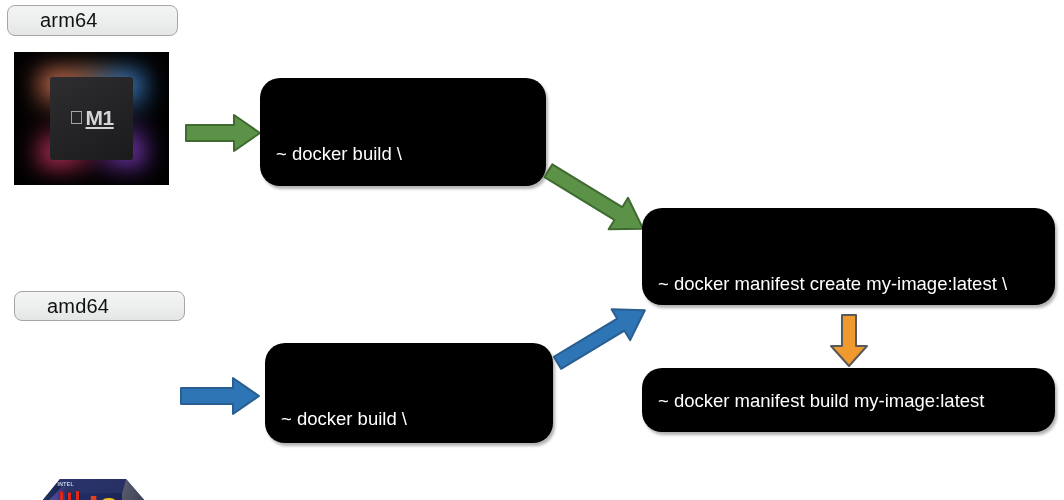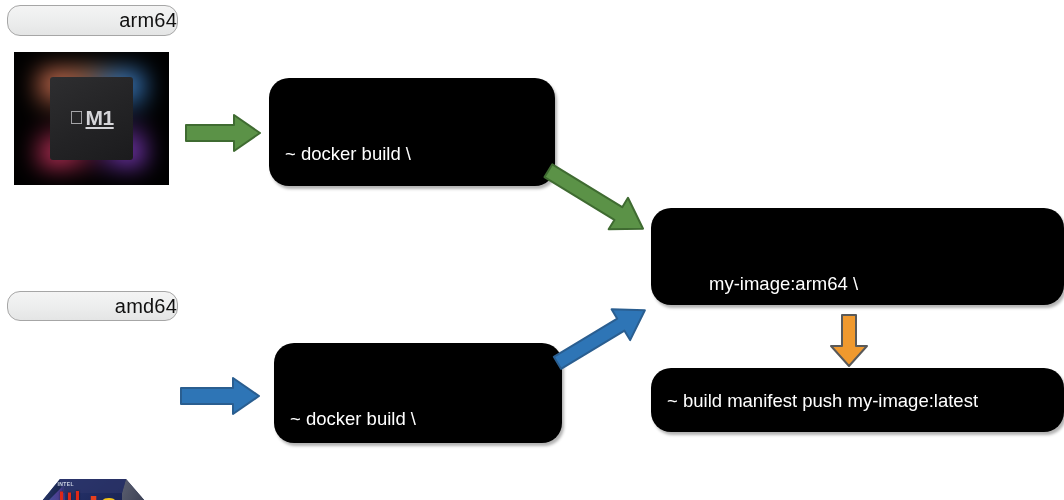--- a/index.html
+++ b/index.html
@@ -16,43 +16,43 @@
     height: 500px;
     background: #ffffff;
     overflow: hidden;
   }
   .abs { position: absolute; }
 
   
   .label-pill {
     box-sizing: border-box;
     border: 1px solid #a6a6a6;
-    border-radius: 13px;
+    border-radius: 8px;
     background: linear-gradient(to bottom, #f4f4f4 0%, #eceded 55%, #e4e5e5 100%);
     display: flex;
     align-items: center;
-    justify-content: flex-end;
+    justify-content: flex-start;
     color: #111111;
     font-size: 20px;
     letter-spacing: 0.2px;
+    padding-left: 32px;
   }
 
   
   .term {
     box-sizing: border-box;
     background: #000000;
     border-radius: 20px;
     color: #ffffff;
     font-family: "Liberation Sans", sans-serif;
     font-size: 18.5px;
     line-height: 25px;
     padding: 13px 16px 10px 16px;
     box-shadow: 2px 3px 3px rgba(0,0,0,0.30);
     white-space: pre;
-    margin-left: 9px;
   }
   .term .ln { display: block; }
   .term .indent { padding-left: 42px; }
   .term.single {
     display: flex;
     align-items: center;
     padding-top: 0;
     padding-bottom: 0;
   }
 
@@ -170,34 +170,35 @@
 
   <div class="abs" style="left:536px; top:163px; width:122px; height:75px;">
     <svg class="arrow-svg" width="122" height="75" viewBox="0 0 122 75">
       <g transform="rotate(31.5 61 37.5)">
         <path d="M4 30 L86 30 L86 19 L115 37.5 L86 56 L86 45 L4 45 Z" fill="#5b9247" stroke="#3f6b31" stroke-width="2" stroke-linejoin="round"></path>
       </g>
     </svg>
   </div>
 
   <div class="abs term" style="left:642px; top:208px; width:413px; height:97px;">
+    <span class="ln">~ docker manifest create my-image:latest \</span>
     <span class="ln indent">my-image:arm64 \</span>
   </div>
 
   <div class="abs" style="left:826px; top:313px; width:46px; height:56px;">
     <svg class="arrow-svg" width="46" height="56" viewBox="0 0 46 56">
       <path d="M16 2 L30 2 L30 33 L41 33 L23 53 L5 33 L16 33 Z" fill="#f0992e" stroke="#595959" stroke-width="2" stroke-linejoin="round"></path>
     </svg>
   </div>
 
   <div class="abs term single" style="left:642px; top:368px; width:413px; height:64px;">
-    <span class="ln">~ build manifest push my-image:latest</span>
-  </div>
-
-  <div class="abs label-pill" style="left:7px; top:291px; width:171px; height:30px;">
+    <span class="ln">~ docker manifest build my-image:latest</span>
+  </div>
+
+  <div class="abs label-pill" style="left:14px; top:291px; width:171px; height:30px;">
     <span>amd64</span>
   </div>
 
   <div class="abs i9-art" style="left:18px; top:338px; width:152px; height:162px;">
     <svg class="abs" style="left:0; top:0;" width="152" height="162" viewBox="0 0 152 162">
       <defs>
         <linearGradient id="g-left" x1="0" y1="0" x2="1" y2="1">
           <stop offset="0%" stop-color="#3d4f8f"></stop>
           <stop offset="45%" stop-color="#1d2a55"></stop>
           <stop offset="100%" stop-color="#0c1230"></stop>

